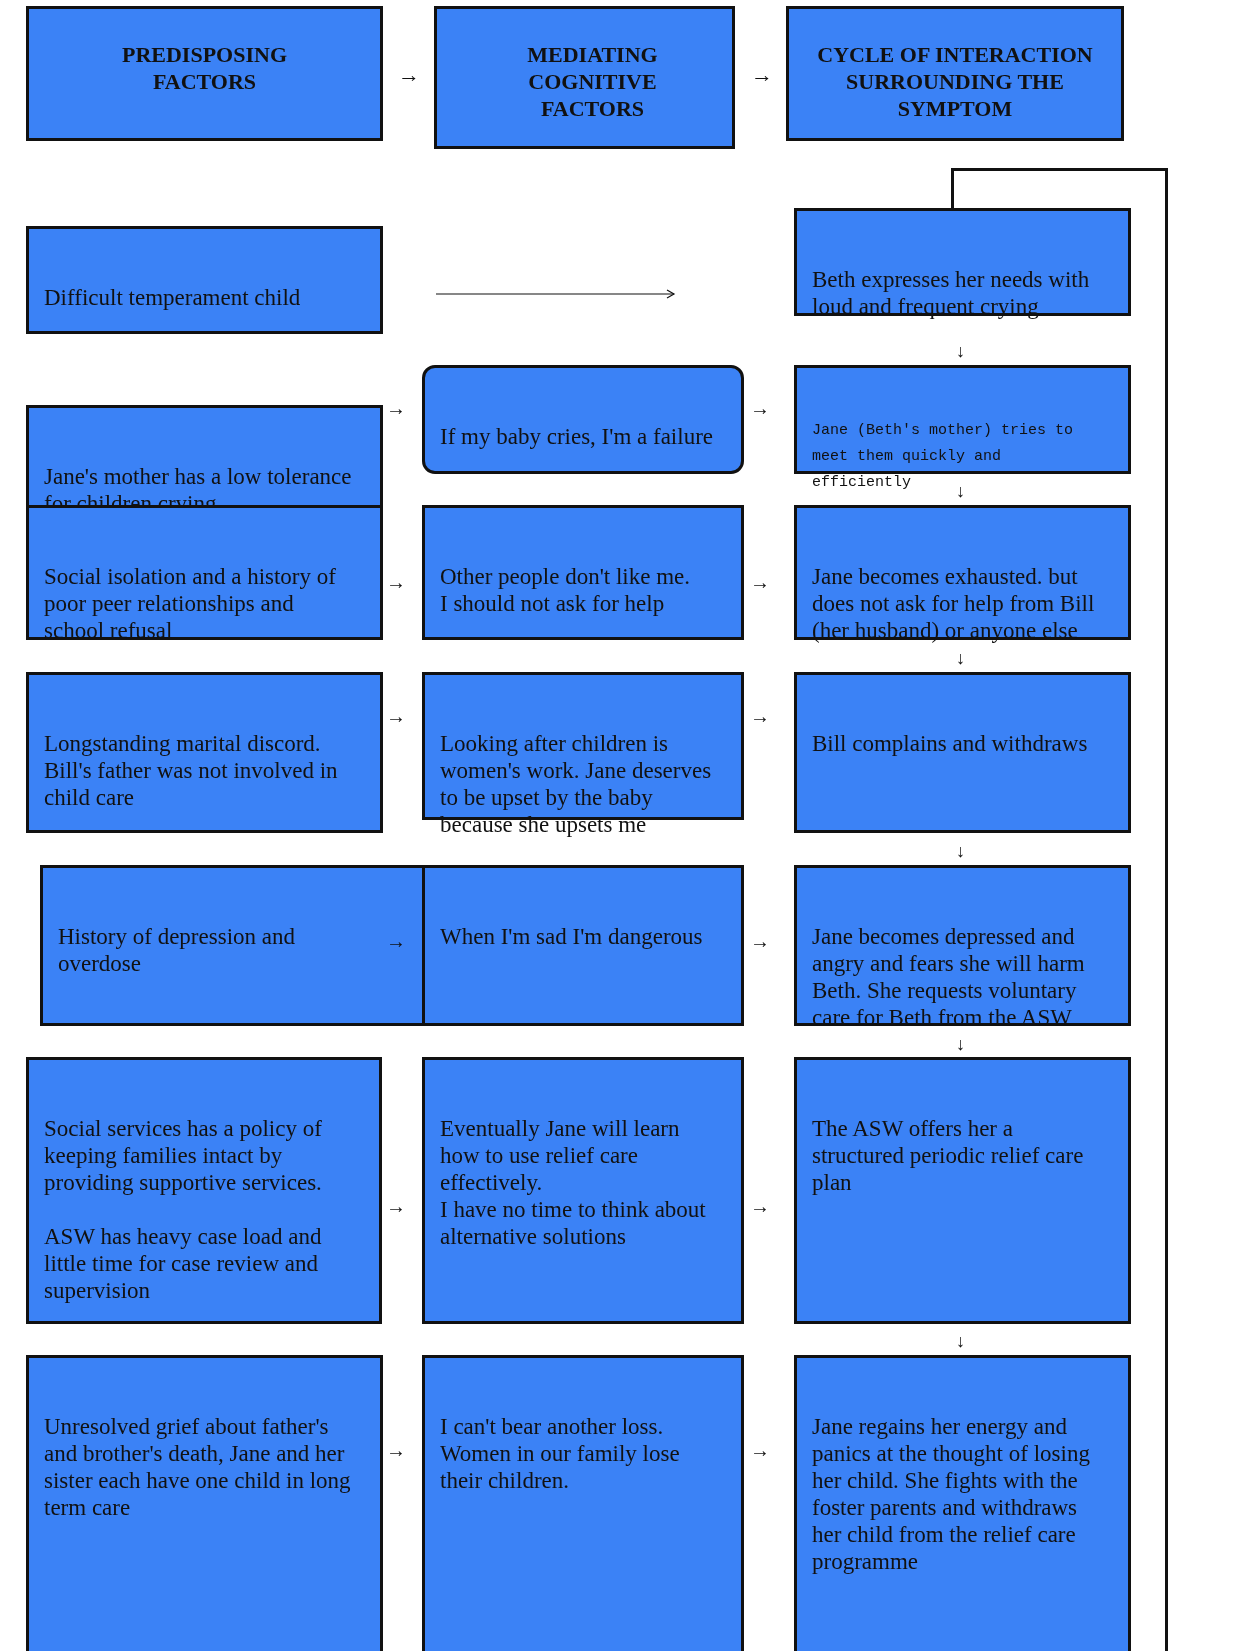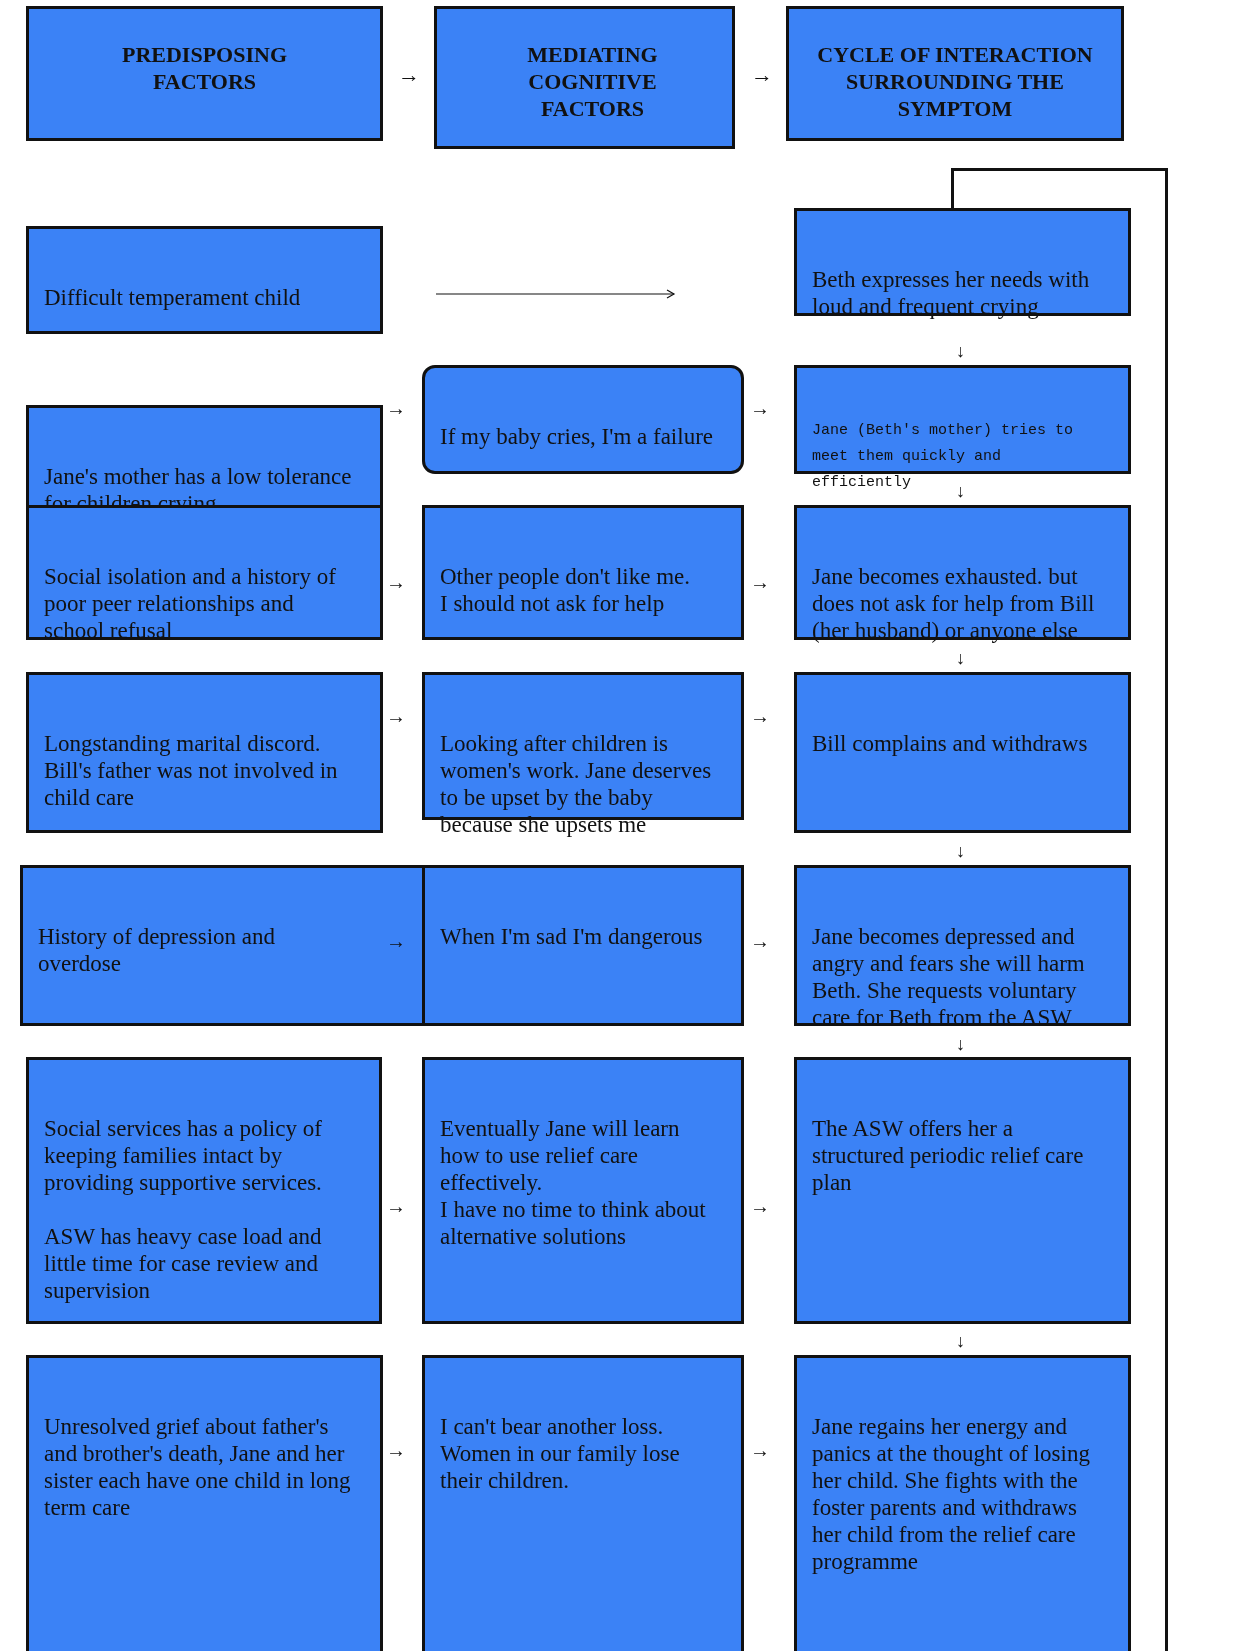--- a/index.html
+++ b/index.html
@@ -99,21 +99,21 @@
 women's work. Jane deserves
 to be upset by the baby
 because she upsets me</span>
 </div>
 <div class="arrow-r" style="left:750px; top:706px;">→</div>
 <div class="box cell" style="left:794px; top:672px; width:337px; height:161px;">
   <span>Bill complains and withdraws</span>
 </div>
 <div class="arrow-d" style="left:956px; top:842px;">↓</div>
 
-<div class="box cell" style="left:20px; top:865px; width:429px; height:161px;">
+<div class="box cell" style="left:40px; top:865px; width:429px; height:161px;">
   <span>History of depression and
 overdose</span>
 </div>
 <div class="arrow-r" style="left:386px; top:931px;">→</div>
 <div class="box cell" style="left:422px; top:865px; width:322px; height:161px;">
   <span>When I'm sad I'm dangerous</span>
 </div>
 <div class="arrow-r" style="left:750px; top:931px;">→</div>
 <div class="box cell" style="left:794px; top:865px; width:337px; height:161px;">
   <span>Jane becomes depressed and

